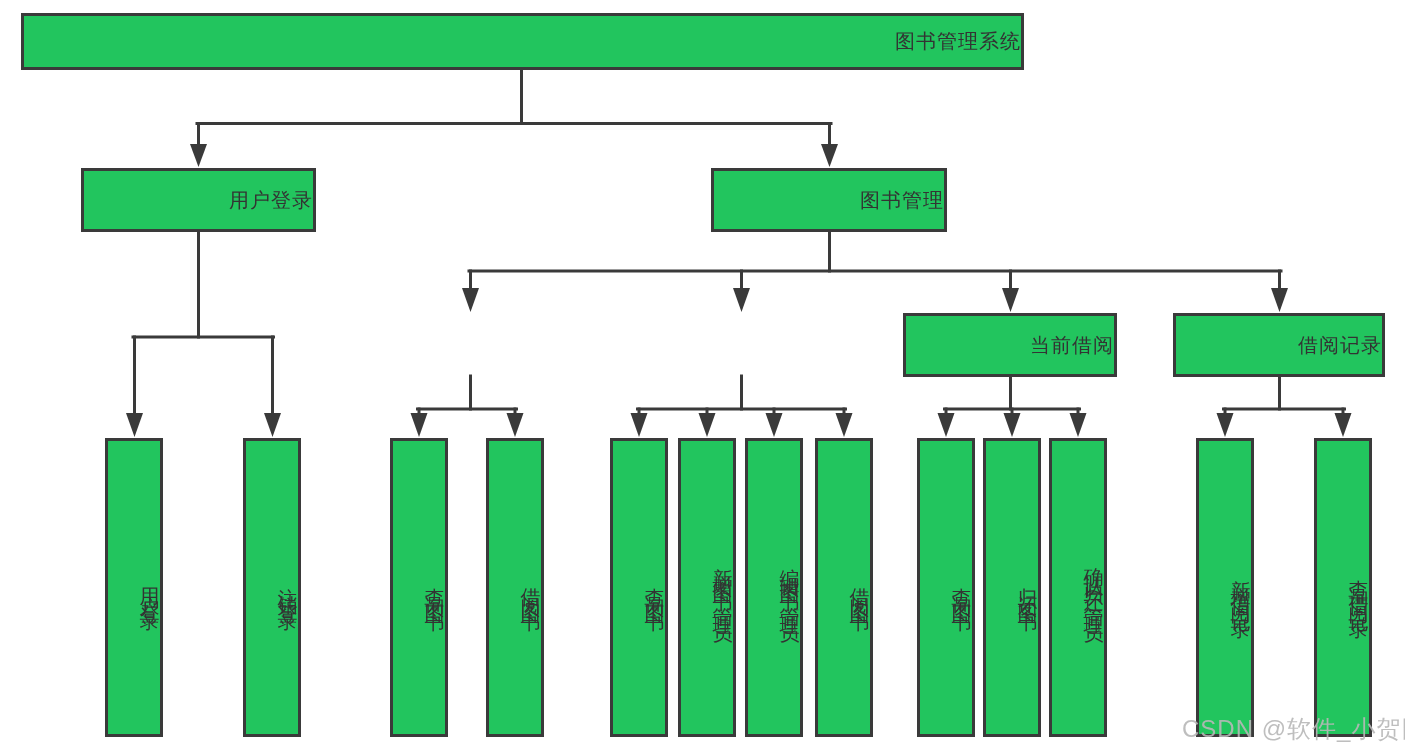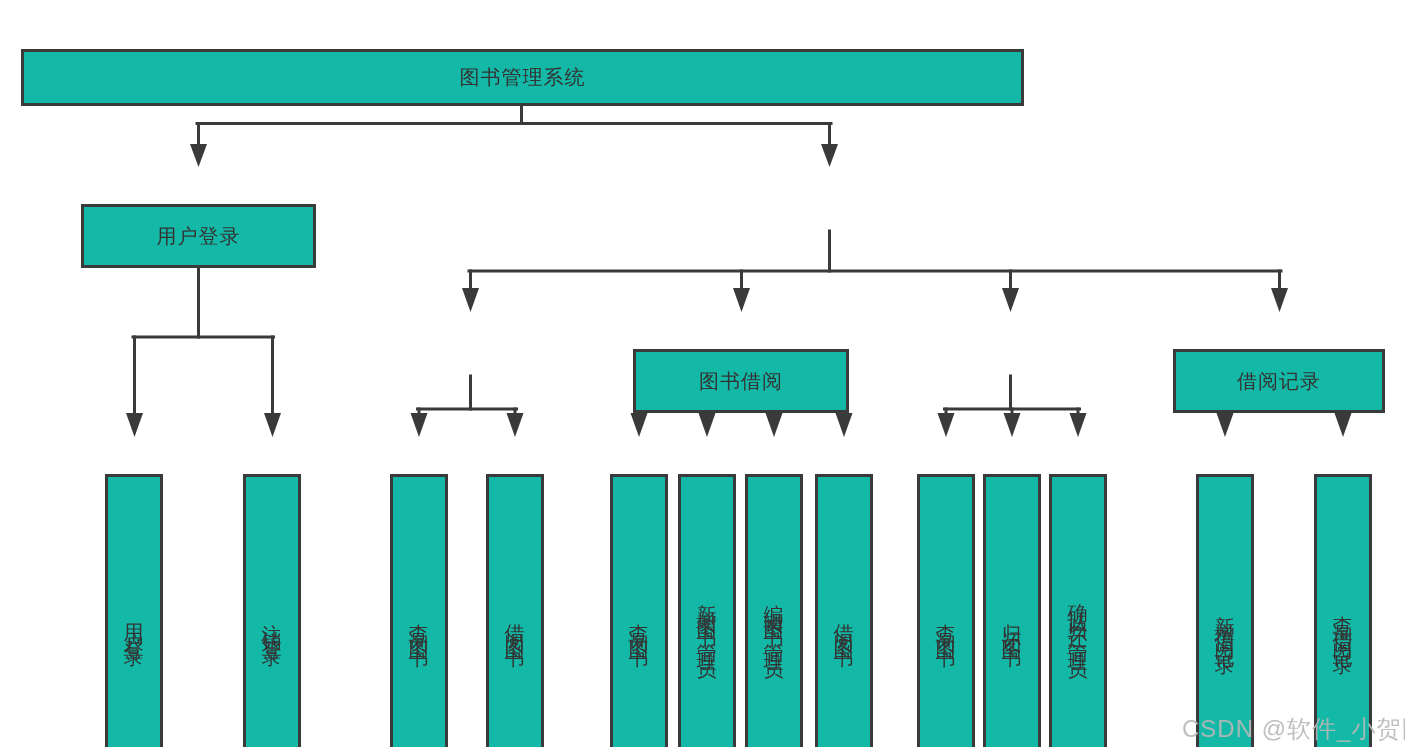--- a/index.html
+++ b/index.html
@@ -18,27 +18,26 @@
   .edges path {
     stroke: var(--line, #3a3a3a);
     stroke-width: 3;
     fill: none;
     stroke-linecap: square;
   }
   .edges polygon { fill: var(--line, #3a3a3a); stroke: none; }
 
   .box {
     position: absolute;
-    background: #14b8a6;
+    background: #22c55e;
     border: 3px solid var(--line, #3a3a3a);
     z-index: 2;
     display: flex;
     align-items: center;
-    justify-content: center;
-    margin-top: 36px;
+    justify-content: flex-end;
   }
   .box .label {
     font-size: 20px;
     color: var(--text, #333333);
     letter-spacing: 1px;
     white-space: nowrap;
   }
   .box.v { top: 438px; width: 58px; height: 299px; }
   .box.v .vlabel {
     writing-mode: vertical-rl;
@@ -122,23 +121,26 @@
     <polygon points="1334.5,413 1351.5,413 1343,437"></polygon>
   </svg>
 
   <div class="box h" style="left:21px; top:13px; width:1003px; height:57px">
     <span class="label">图书管理系统</span>
   </div>
 
   <div class="box h" style="left:81px; top:168px; width:235px; height:64px">
     <span class="label">用户登录</span>
   </div>
+  <div class="box h" style="left:711px; top:168px; width:236px; height:64px">
+    <span class="label">图书管理</span>
+  </div>
 
-  <div class="box h" style="left:633px; top:313px; width:216px; height:64px">
-    <span class="label">图书借阅</span>
+  <div class="box h" style="left:903px; top:313px; width:214px; height:64px">
+    <span class="label">当前借阅</span>
   </div>
   <div class="box h" style="left:1173px; top:313px; width:212px; height:64px">
     <span class="label">借阅记录</span>
   </div>
 
   <div class="box v" style="left:105px">
     <span class="vlabel">用户登录</span>
   </div>
   <div class="box v" style="left:243px">
     <span class="vlabel">注销登录</span>

